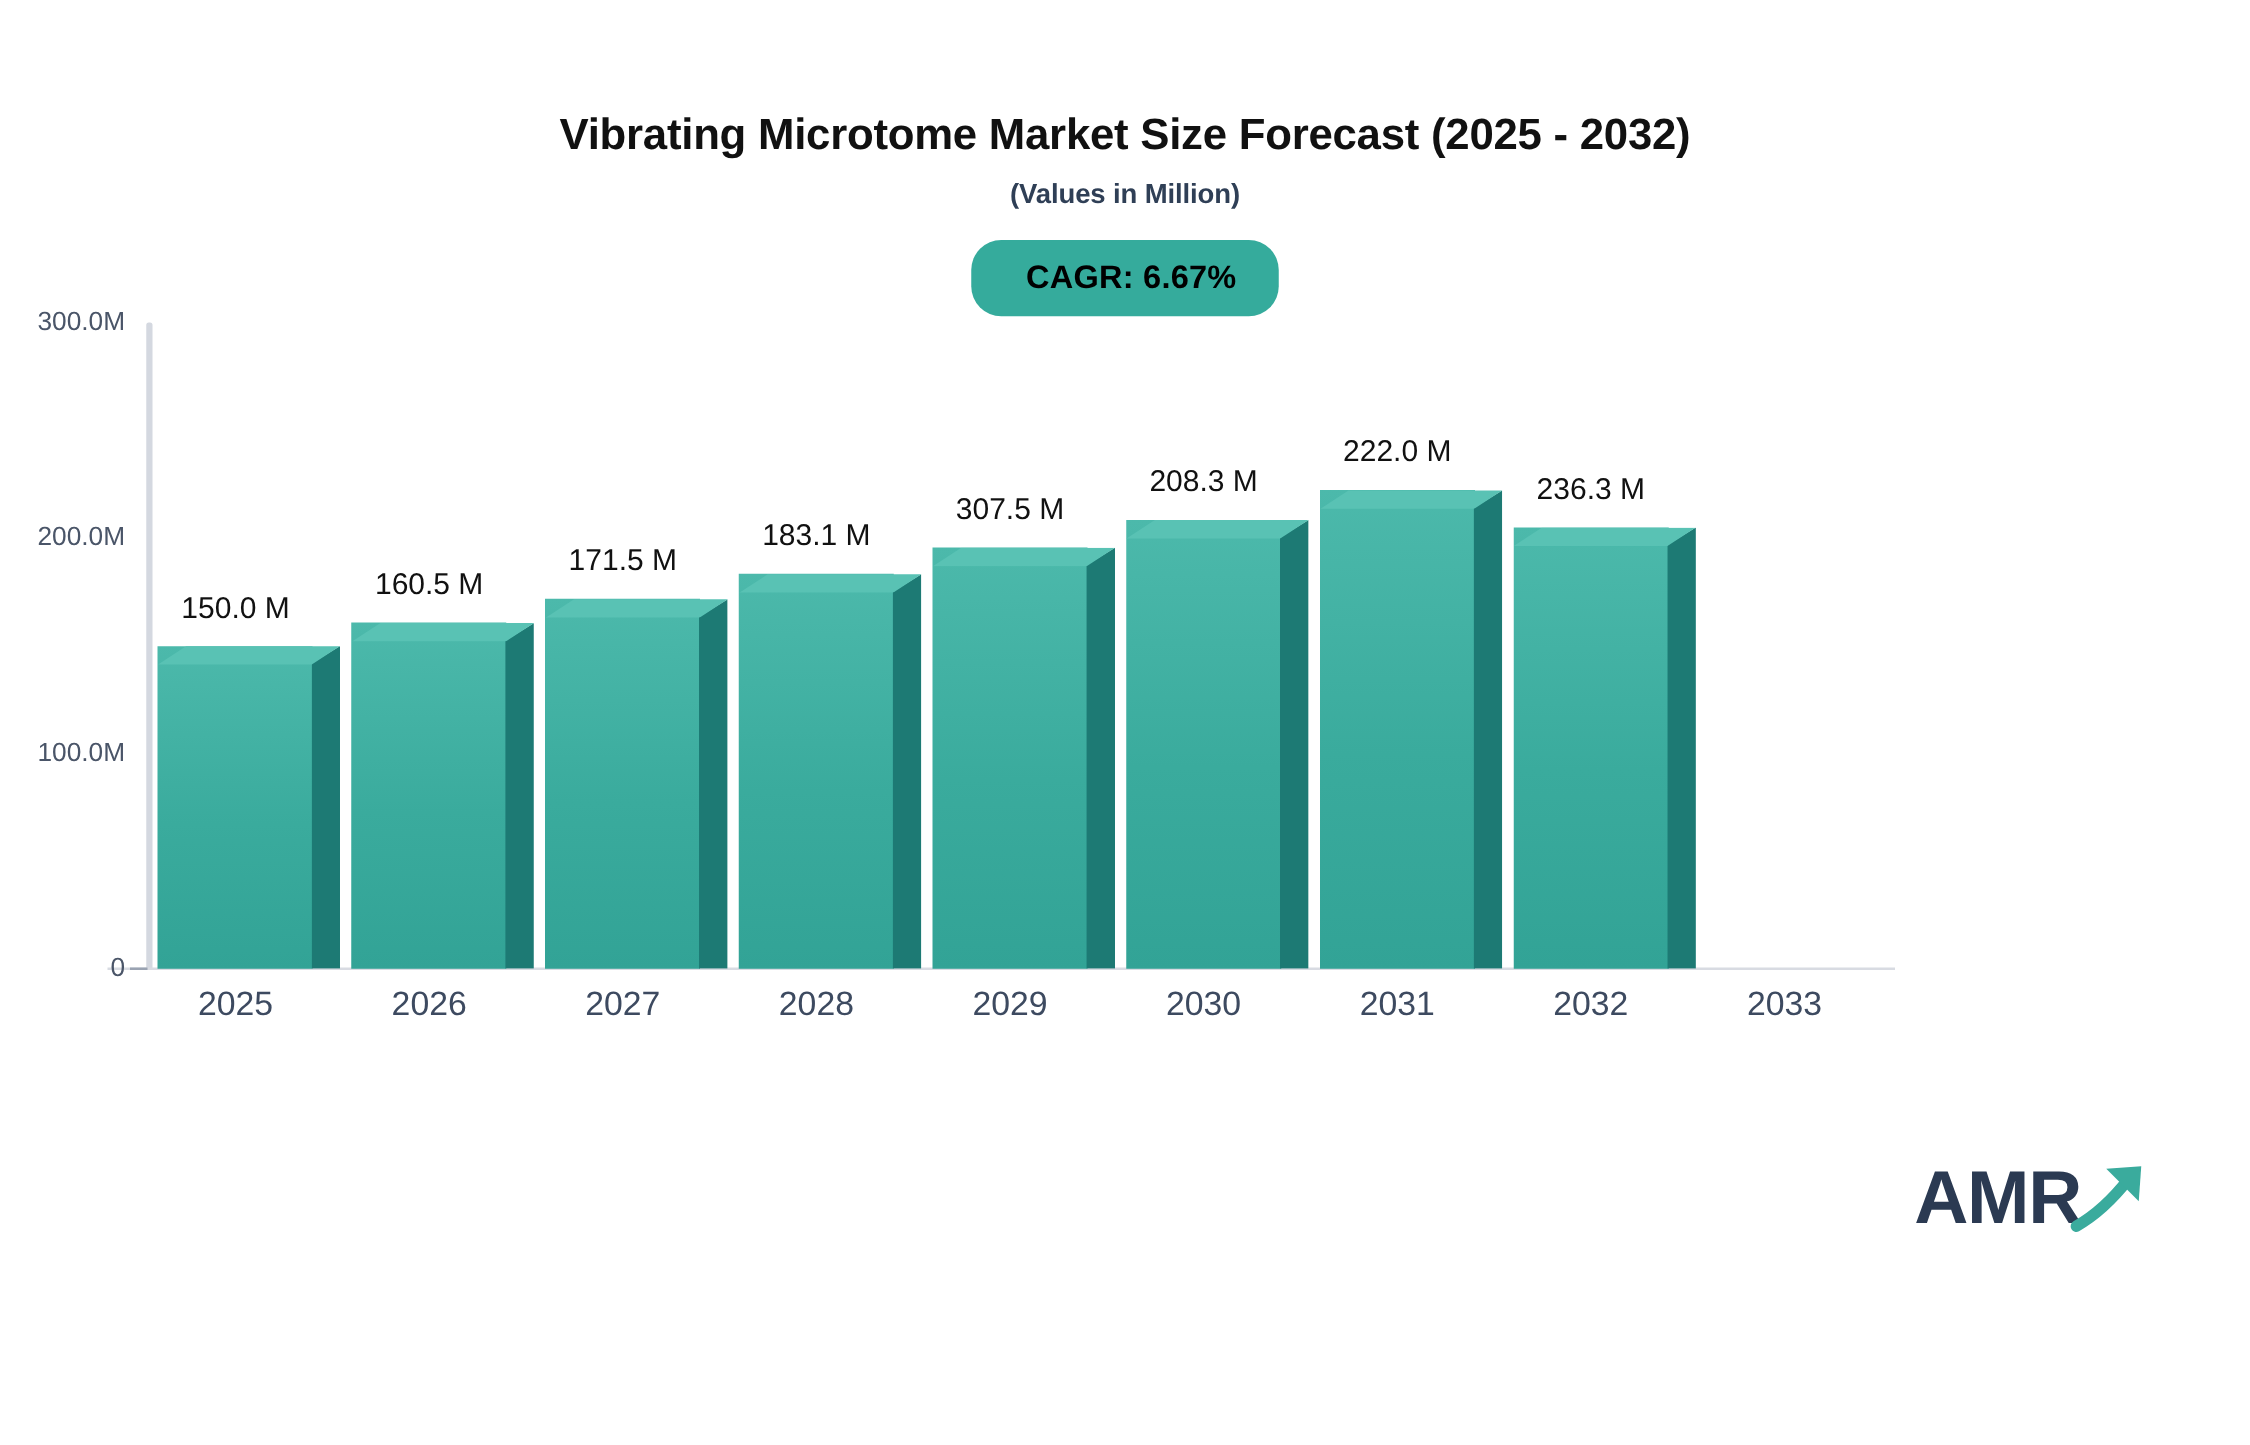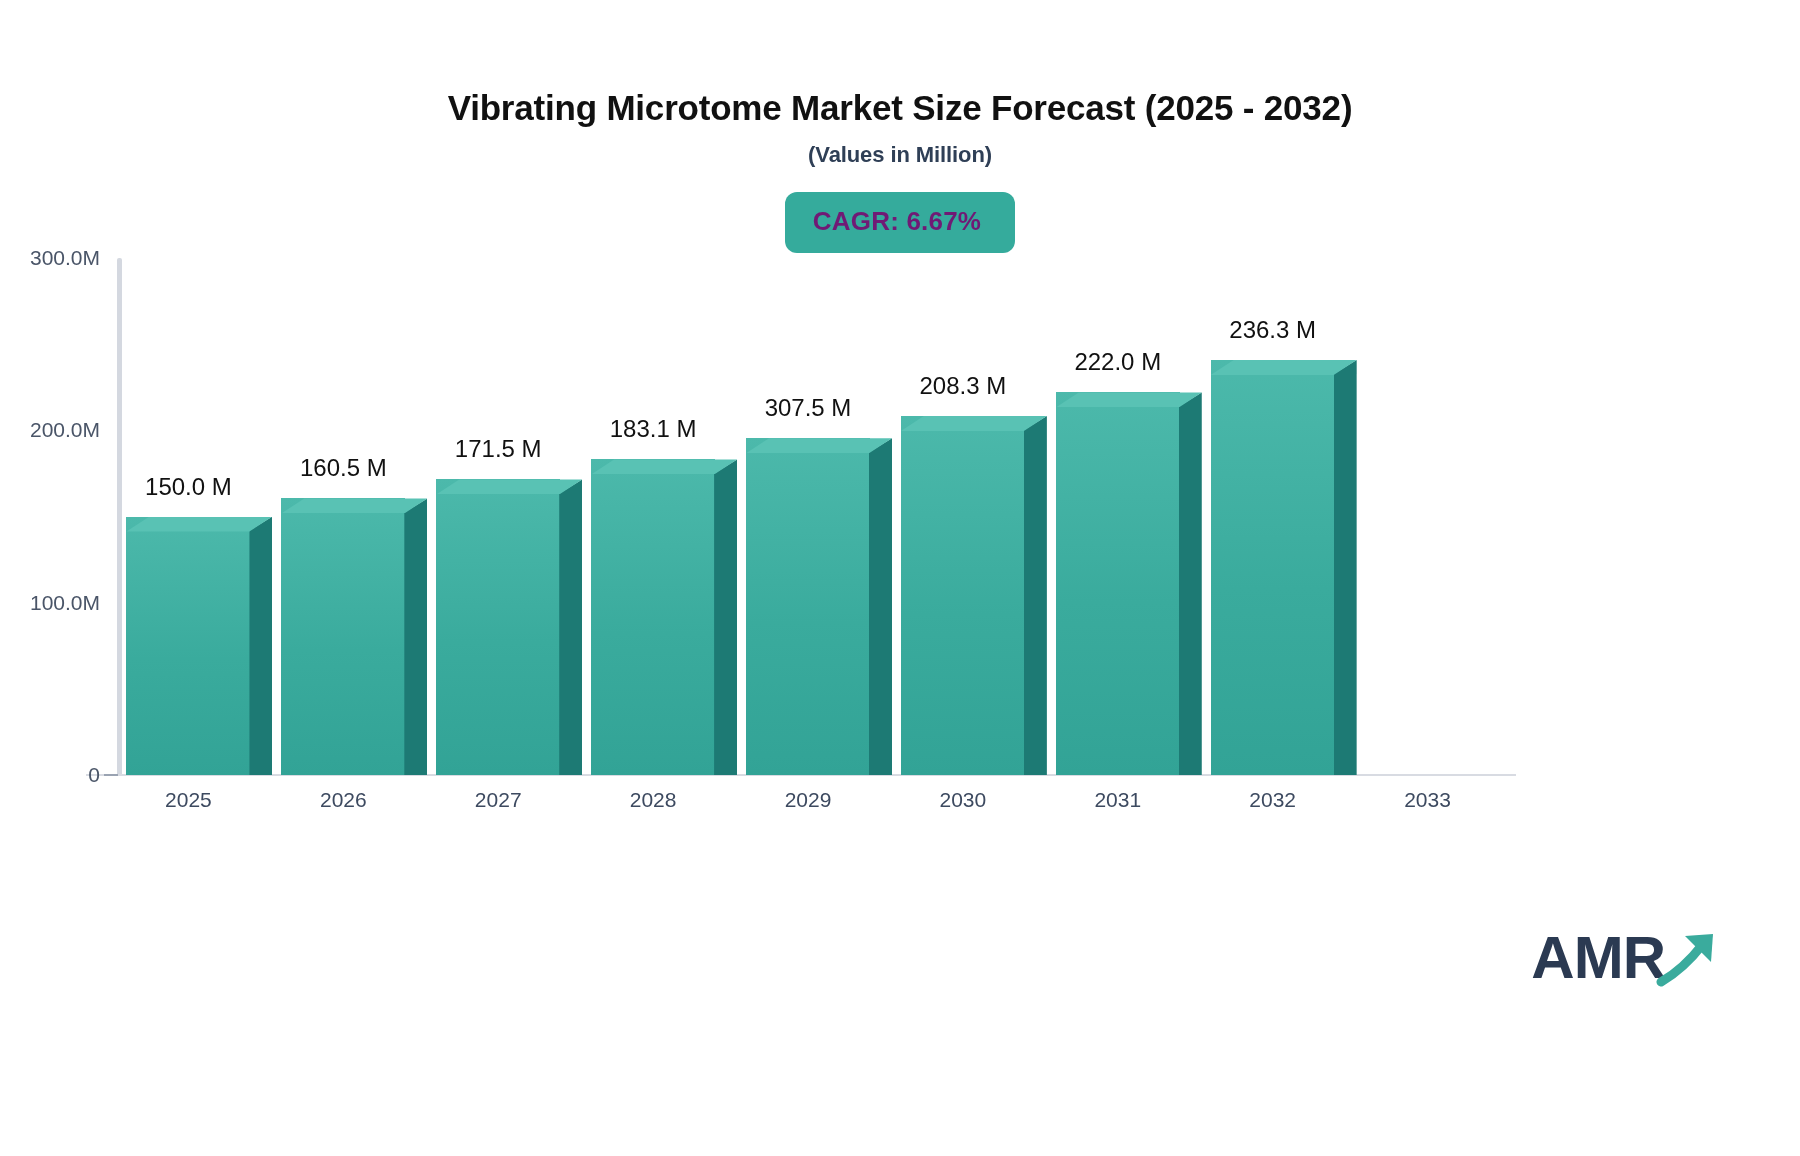--- a/index.html
+++ b/index.html
@@ -18,24 +18,24 @@
     letter-spacing:-0.2px; line-height:1.15;
   }
   #chart-subtitle {
     margin-top:14px; font-size:22px; font-weight:bold;
     color:#2f3f56; letter-spacing:-0.1px;
   }
 
   
   #cagr-badge-wrap { margin-top:24px; display:flex; justify-content:center; }
   #cagr-badge {
-    background:#35ab9c; color:#701a75;
+    background:#35ab9c; color:#000000;
     font-size:26px; font-weight:bold;
-    padding:14px 34px 16px 28px;
-    border-radius:12px;
+    padding:14px 34px 16px 44px;
+    border-radius:24px;
     letter-spacing:0.2px;
     display:inline-block;
   }
 
   
   #plot {
     position:absolute;
     left:0; top:0; width:1800px; height:1156px;
     pointer-events:none;
   }
@@ -117,21 +117,21 @@
     text-align:center;
     font-size:24px;
     color:#111111;
     margin-bottom:16px;
     white-space:nowrap;
   }
 
   .x-tick-label {
     position:absolute;
     top:788px;
-    font-size:21px;
+    font-size:27px;
     color:#3d4a60;
     text-align:center;
     transform:translateX(-50%);
   }
 
   
   #amr-logo {
     position:absolute;
     right:75px; bottom:168px;
     display:flex; align-items:center;
@@ -218,21 +218,21 @@
       </div>
       <div class="bar-group" style="left: 933.778px; width: 146px;">
         <div class="bar-3d" style="height: 382.58px;">
           <div class="bar-front"></div>
           <div class="bar-side"></div>
           <div class="bar-top"></div>
           <div class="bar-value-label">222.0 M</div>
         </div>
       </div>
       <div class="bar-group" style="left: 1088.67px; width: 146px;">
-        <div class="bar-3d" style="height: 415px;">
+        <div class="bar-3d" style="height: 353px;">
           <div class="bar-front"></div>
           <div class="bar-side"></div>
           <div class="bar-top"></div>
           <div class="bar-value-label">236.3 M</div>
         </div>
       </div>
     </div>
   <div class="plot-layer" id="x-ticks">
       <div class="x-tick-label" style="left: 188.444px;">2025</div>
       <div class="x-tick-label" style="left: 343.333px;">2026</div>

